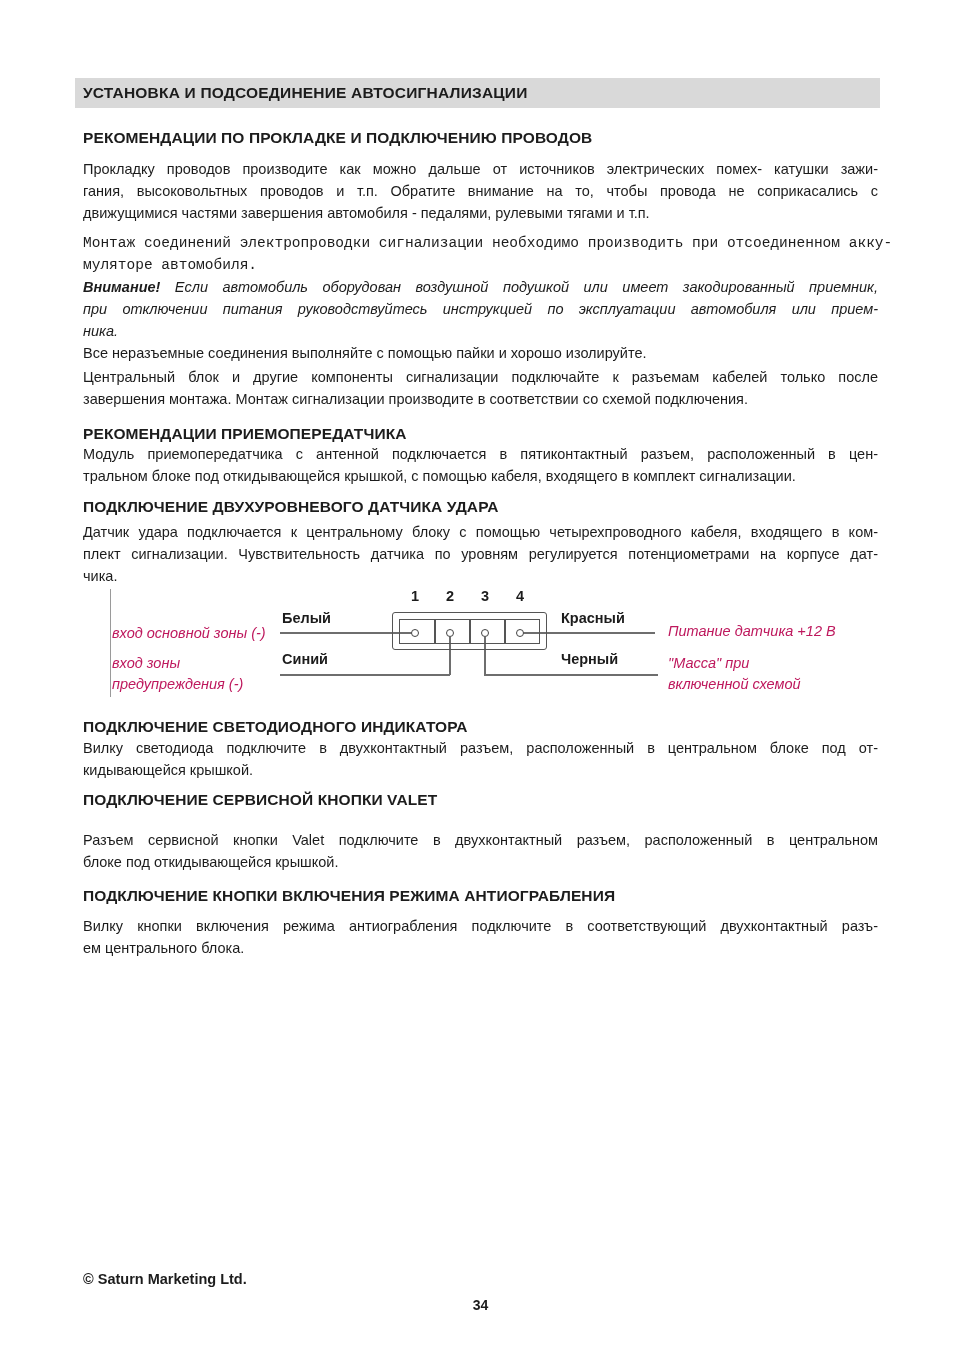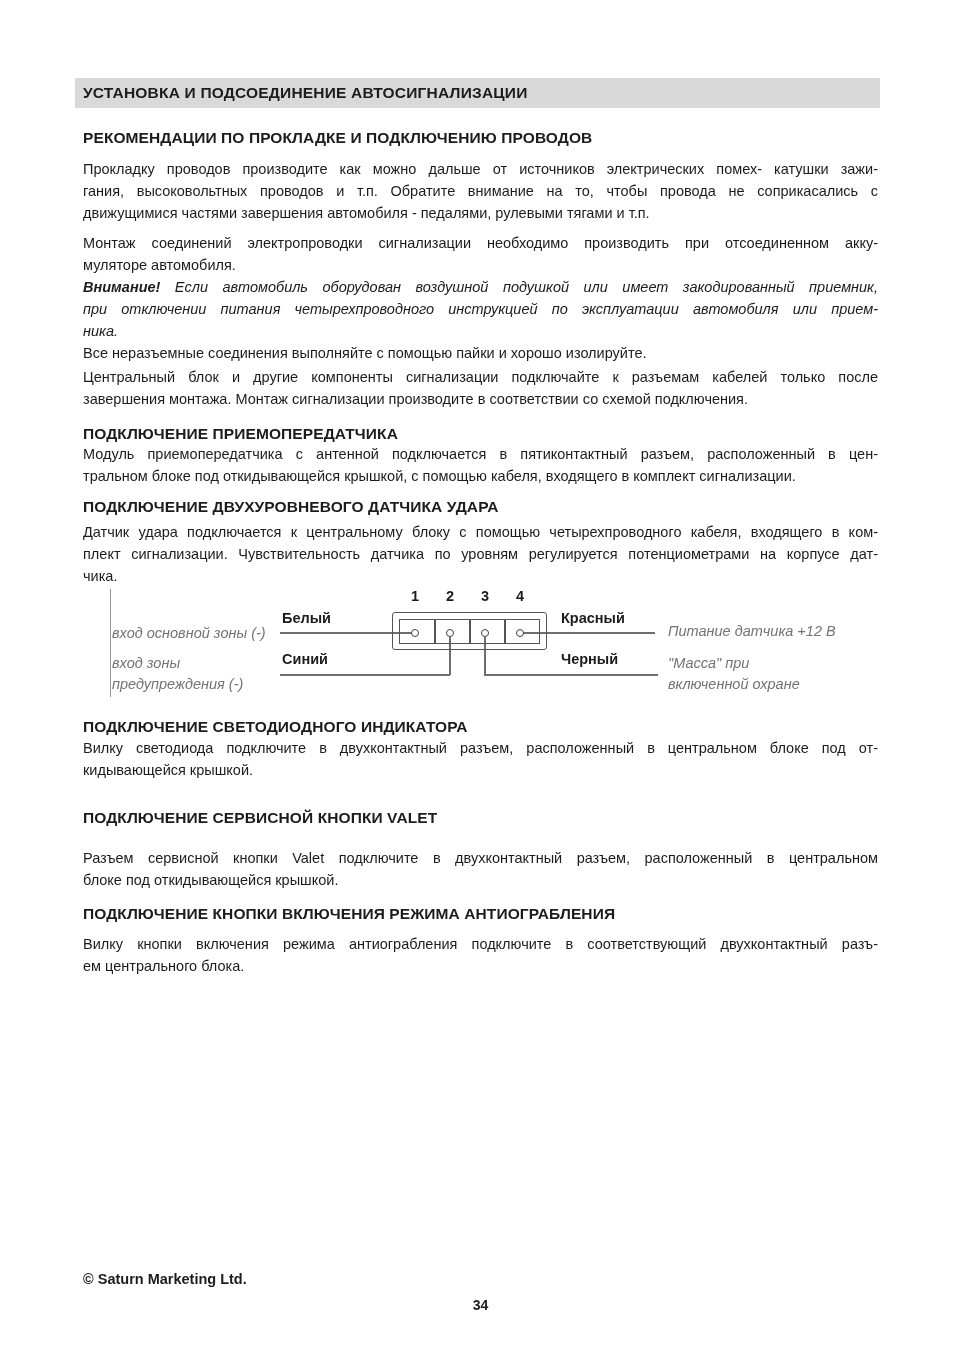--- a/index.html
+++ b/index.html
@@ -41,21 +41,21 @@
   .wire-red   { left:438px; top:45px; width:134px; height:1.5px; }
   .wire-blue-v  { left:366px; top:50px; width:1.5px; height:38px; }
   .wire-blue-h  { left:197px; top:87px; width:170px; height:1.5px; }
   .wire-black-v { left:401px; top:50px; width:1.5px; height:38px; }
   .wire-black-h { left:401px; top:87px; width:174px; height:1.5px; }
   .wire-label { position:absolute; font-weight:bold; font-size:14.5px; }
   .wl-white { left:199px; top:23px; }
   .wl-red   { left:478px; top:23px; }
   .wl-blue  { left:199px; top:64px; }
   .wl-black { left:478px; top:64px; }
-  .dg-italic { position:absolute; font-style:italic; font-size:14.5px; line-height:21px; color:#737373; }
+  .dg-italic { position:absolute; font-style:italic; font-size:14.5px; line-height:21px; color:#be185d; }
   .lbl-main-zone { left:29px; top:36px; }
   .lbl-warn-zone { left:29px; top:66px; }
   .lbl-power { left:585px; top:34px; }
   .lbl-ground { left:585px; top:66px; }
 
   
   .footer { position:absolute; left:83px; top:1271px; width:795px;
             display:flex; justify-content:space-between;
             font-weight:bold; font-size:14.5px; }
   .pagenum { position:absolute; left:83px; top:1297px; width:795px; text-align:center;
@@ -72,41 +72,41 @@
     </div>
 
     <div class="h" style="margin-top:21px;">РЕКОМЕНДАЦИИ ПО ПРОКЛАДКЕ И ПОДКЛЮЧЕНИЮ ПРОВОДОВ</div>
 
     <div class="para" style="margin-top:11px;">
       <div class="ln j">Прокладку проводов производите как можно дальше от источников электрических помех- катушки зажи-</div>
       <div class="ln j">гания, высоковольтных проводов и т.п. Обратите внимание на то, чтобы провода не соприкасались с</div>
       <div class="ln">движущимися частями завершения автомобиля - педалями, рулевыми тягами и т.п.</div>
     </div>
 
-    <div class="para" style="margin-top:8px;">
+    <div class="para" style="margin-top:8px;font-family:Liberation Mono, monospace;">
       <div class="ln j">Монтаж соединений электропроводки сигнализации необходимо производить при отсоединенном акку-</div>
       <div class="ln">муляторе автомобиля.</div>
     </div>
 
     <div class="para warn" style="margin-top:0;">
       <div class="ln j"><span class="lead">Внимание!</span><span> Если автомобиль оборудован воздушной подушкой или имеет закодированный приемник,</span></div>
-      <div class="ln j">при отключении питания четырехпроводного инструкцией по эксплуатации автомобиля или прием-</div>
+      <div class="ln j">при отключении питания руководствуйтесь инструкцией по эксплуатации автомобиля или прием-</div>
       <div class="ln">ника.</div>
     </div>
 
     <div class="para" style="margin-top:0;">
       <div class="ln">Все неразъемные соединения выполняйте с помощью пайки и хорошо изолируйте.</div>
     </div>
 
     <div class="para" style="margin-top:2px;">
       <div class="ln j">Центральный блок и другие компоненты сигнализации подключайте к разъемам кабелей только после</div>
       <div class="ln">завершения монтажа. Монтаж сигнализации производите в соответствии со схемой подключения.</div>
     </div>
 
-    <div class="h" style="margin-top:15px;">ПОДКЛЮЧЕНИЕ ПРИЕМОПЕРЕДАТЧИКА</div>
+    <div class="h" style="margin-top:15px;">РЕКОМЕНДАЦИИ ПРИЕМОПЕРЕДАТЧИКА</div>
     <div class="para" style="">
       <div class="ln j">Модуль приемопередатчика с антенной подключается в пятиконтактный разъем, расположенный в цен-</div>
       <div class="ln">тральном блоке под откидывающейся крышкой, с помощью кабеля, входящего в комплект сигнализации.</div>
     </div>
 
     <div class="h" style="margin-top:11px;">ПОДКЛЮЧЕНИЕ ДВУХУРОВНЕВОГО ДАТЧИКА УДАРА</div>
     <div class="para" style="margin-top:5px;">
       <div class="ln j">Датчик удара подключается к центральному блоку с помощью четырехпроводного кабеля, входящего в ком-</div>
       <div class="ln j">плект сигнализации. Чувствительность датчика по уровням регулируется потенциометрами на корпусе дат-</div>
       <div class="ln">чика.</div>
@@ -143,31 +143,31 @@
       <span class="wire-label wl-black">Черный</span>
 
       <div class="dg-italic lbl-main-zone">вход основной зоны (-)</div>
       <div class="dg-italic lbl-warn-zone">
         <div>вход зоны</div>
         <div>предупреждения (-)</div>
       </div>
       <div class="dg-italic lbl-power">Питание датчика +12 В</div>
       <div class="dg-italic lbl-ground">
         <div>"Масса" при</div>
-        <div>включенной охране</div>
+        <div>включенной схемой</div>
       </div>
     </div>
 
     <div class="h" style="margin-top:16px;">ПОДКЛЮЧЕНИЕ СВЕТОДИОДНОГО ИНДИКАТОРА</div>
     <div class="para" style="margin-top:1px;">
       <div class="ln j">Вилку светодиода подключите в двухконтактный разъем, расположенный в центральном блоке под от-</div>
       <div class="ln">кидывающейся крышкой.</div>
     </div>
 
-    <div class="h" style="margin-top:28px;">ПОДКЛЮЧЕНИЕ СЕРВИСНОЙ КНОПКИ VALET</div>
+    <div class="h" style="margin-top:10px;">ПОДКЛЮЧЕНИЕ СЕРВИСНОЙ КНОПКИ VALET</div>
     <div class="para" style="margin-top:20px;">
       <div class="ln j">Разъем сервисной кнопки Valet подключите в двухконтактный разъем, расположенный в центральном</div>
       <div class="ln">блоке под откидывающейся крышкой.</div>
     </div>
 
     <div class="h" style="margin-top:14px;">ПОДКЛЮЧЕНИЕ КНОПКИ ВКЛЮЧЕНИЯ РЕЖИМА АНТИОГРАБЛЕНИЯ</div>
     <div class="para" style="margin-top:10px;">
       <div class="ln j">Вилку кнопки включения режима антиограбления подключите в соответствующий двухконтактный разъ-</div>
       <div class="ln">ем центрального блока.</div>
     </div>

